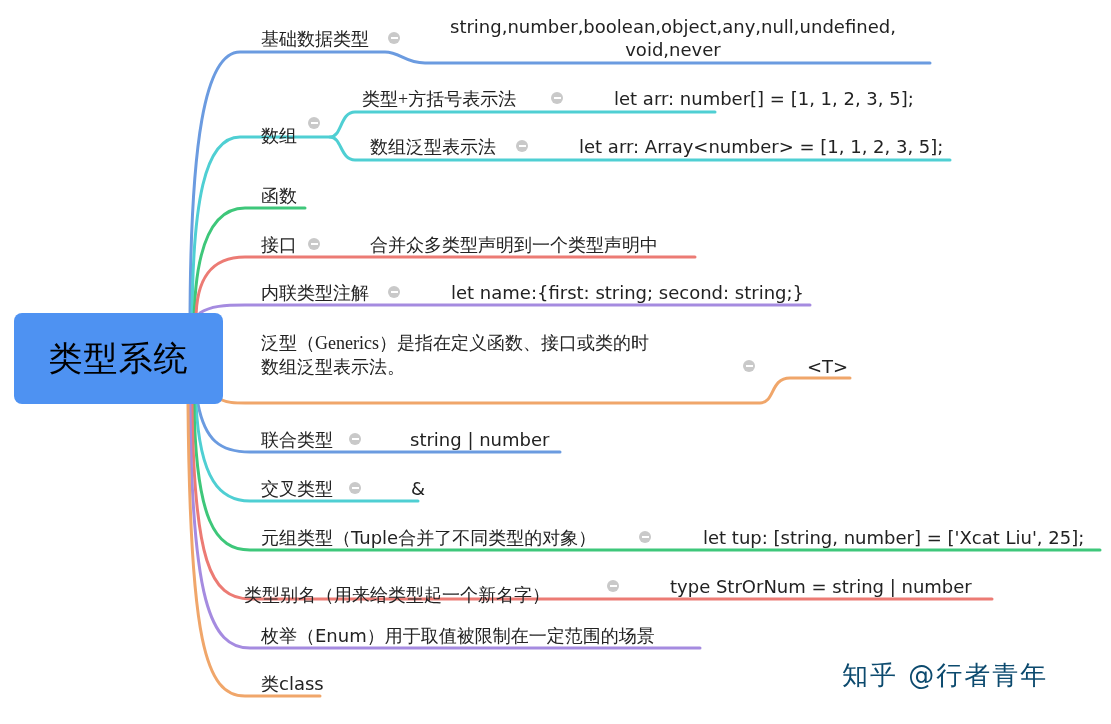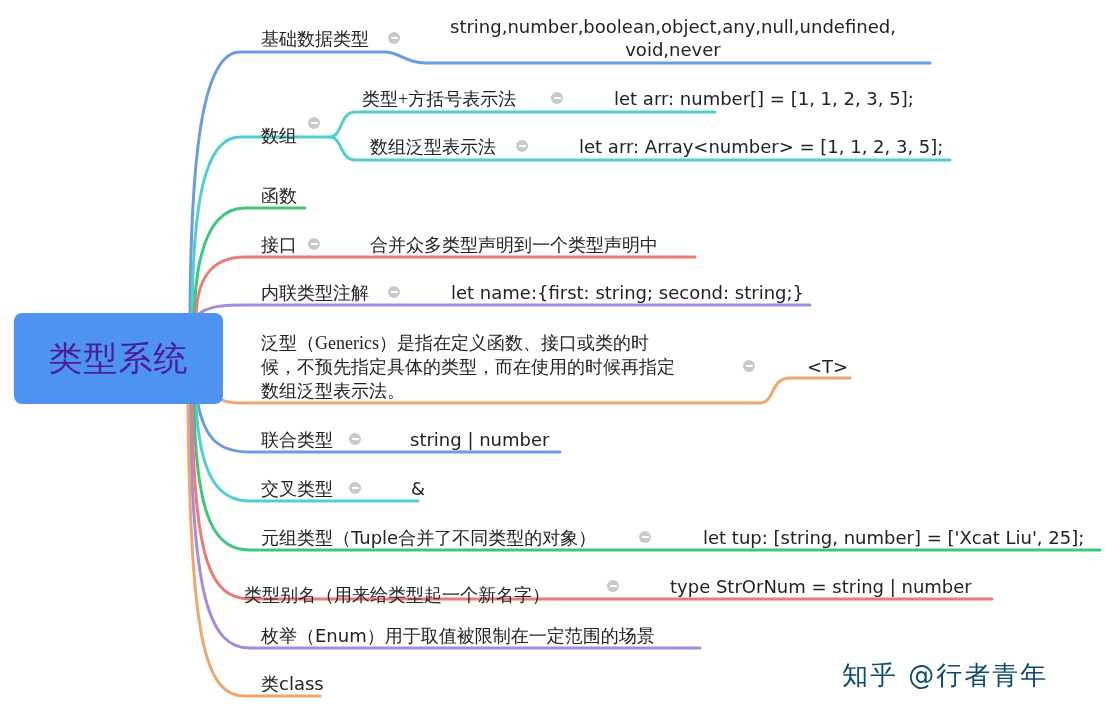--- a/index.html
+++ b/index.html
@@ -1,20 +1,20 @@
 <!DOCTYPE html>
 <html><head>
 <meta charset="utf-8">
 <style>
   html, body { margin:0; padding:0; background:#ffffff; }
   body { width:1111px; height:724px; position:relative; overflow:hidden;
          font-family:"DejaVu Sans","Liberation Sans",sans-serif; color:#222; }
   #lines { position:absolute; left:0; top:0; width:1111px; height:724px; }
   .root { position:absolute; left:14px; top:313px; width:209px; height:91px;
-          background:#4e92f2; border-radius:8px; color:#4c1d95; font-size:34px;
+          background:#4e92f2; border-radius:8px; color:#000000; font-size:34px;
           display:flex; align-items:center; justify-content:center; letter-spacing:1px; }
   .t { position:absolute; font-size:18px; white-space:nowrap; line-height:22px; }
   .multi { white-space:normal; line-height:24px;font-family:Liberation Serif, serif; }
   .col { position:absolute; width:12px; height:12px; border-radius:50%;
          background:#c9c9c9; display:inline-flex; align-items:center; justify-content:center; }
   .col::after { content:""; width:7px; height:2px; background:#fff; }
   .wm { position:absolute; left:842px; top:658px; font-size:26px; color:#0c4a6e; letter-spacing:2px; }
 </style>
 </head>
 <body>
@@ -74,21 +74,20 @@
 <div class="t" style="left:261px;top:234px;">接口</div>
 <span class="col" style="left:308px;top:238px;"></span>
 <div class="t" style="left:370px;top:234px;">合并众多类型声明到一个类型声明中</div>
 
 <div class="t" style="left:261px;top:282px;">内联类型注解</div>
 <span class="col" style="left:388px;top:286px;"></span>
 <div class="t" style="left:451px;top:282px;">let name:{first: string; second: string;}</div>
 
 <div class="t multi" style="left:261px;top:331px;">
   <div>泛型（Generics）是指在定义函数、接口或类的时</div>
-  <div>候，不预先指定具体的类型，而在使用的时候再指定</div>
   <div>数组泛型表示法。</div>
 </div>
 <span class="col" style="left:743px;top:360px;"></span>
 <div class="t" style="left:807px;top:356px;">&lt;T&gt;</div>
 
 <div class="t" style="left:261px;top:429px;">联合类型</div>
 <span class="col" style="left:349px;top:433px;"></span>
 <div class="t" style="left:410px;top:429px;">string | number</div>
 
 <div class="t" style="left:261px;top:478px;">交叉类型</div>

